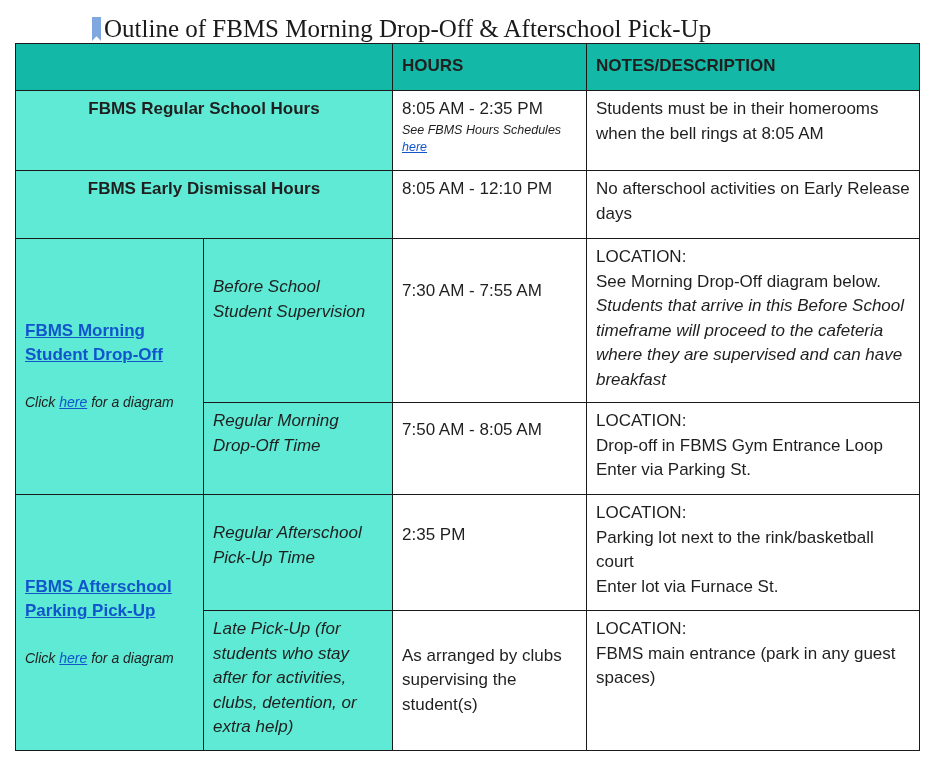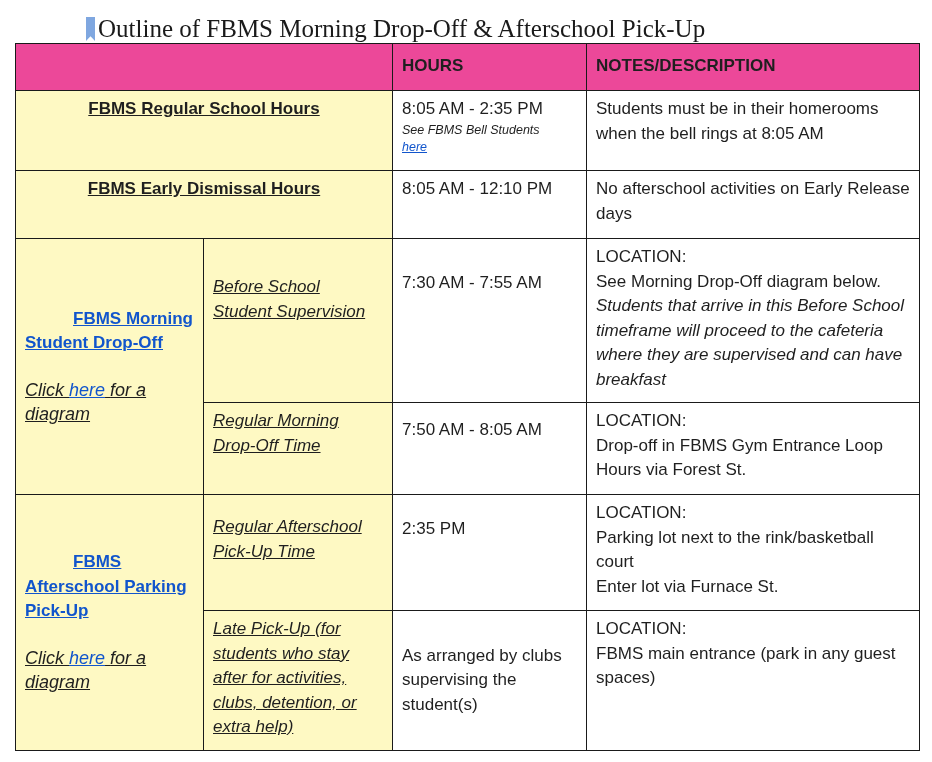--- a/index.html
+++ b/index.html
@@ -1,31 +1,31 @@
 <!DOCTYPE html>
 <html><head>
   <meta charset="utf-8">
   <style>
     html, body { margin: 0; padding: 0; background: #ffffff; }
     body { width: 932px; height: 762px; position: relative; overflow: hidden;
            font-family: "Liberation Sans", "DejaVu Sans", sans-serif; color: #1f1f1f; }
-    .title-wrap { position: absolute; left: 86px; top: 13px; height: 30px; display: flex; align-items: flex-end; }
+    .title-wrap { position: absolute; left: 92px; top: 13px; height: 30px; display: flex; align-items: flex-end; }
     .bookmark { width: 9px; height: 24px; background: #7fa7e0; margin-right: 3px; margin-bottom: 2px;
                 clip-path: polygon(0 0, 100% 0, 100% 100%, 50% 80%, 0 100%); }
     .title { font-family: "Liberation Serif", "DejaVu Serif", serif; font-size: 25px; color: #1a1a1a; line-height: 28px; }
     table { position: absolute; left: 15px; top: 43px; border-collapse: collapse; width: 904px; table-layout: fixed; }
     td, th { border: 1.5px solid #1a1a1a; vertical-align: top; padding: 6px 9px; font-size: 17px; line-height: 24.5px; text-align: left; }
-    th { background: #ec4899; font-weight: bold; height: 30px; padding-top: 10px; vertical-align: top; }
-    .gray { background: #fef9c3; text-decoration: underline; }
+    th { background: #14b8a6; font-weight: bold; height: 30px; padding-top: 10px; vertical-align: top; }
+    .gray { background: #5eead4; }
     .center { text-align: center; font-weight: bold; }
     .ital { font-style: italic; }
     .small { font-size: 12.5px; line-height: 17px; font-style: italic; }
     a { color: #1155cc; text-decoration: underline; }
-    .biglink { color: #1155cc; font-weight: bold; text-decoration: underline; font-size: 17px; line-height: 24.5px; margin-left: 48px; }
-    .click { font-size: 18px; font-style: italic; margin-top: 22px; display: block; }
+    .biglink { color: #1155cc; font-weight: bold; text-decoration: underline; font-size: 17px; line-height: 24.5px; }
+    .click { font-size: 14px; font-style: italic; margin-top: 22px; display: block; }
     .vmid { vertical-align: middle; }
   </style>
 </head>
 <body>
 
 <div class="title-wrap">
   <span class="bookmark"></span>
   <span class="title">Outline of FBMS Morning Drop-Off &amp; Afterschool Pick-Up</span>
 </div>
 
@@ -40,63 +40,63 @@
       <tr>
     <th colspan="2"></th>
     <th>HOURS</th>
     <th>NOTES/DESCRIPTION</th>
   </tr>
 
   <tr style="height:80px">
     <td colspan="2" class="gray center">FBMS Regular School Hours</td>
     <td>
       <div>8:05 AM - 2:35 PM</div>
-      <div class="small">See FBMS Bell Students</div>
+      <div class="small">See FBMS Hours Schedules</div>
       <div class="small"><a href="#">here</a></div>
     </td>
     <td>Students must be in their homerooms when the bell rings at 8:05 AM</td>
   </tr>
 
   <tr style="height:68px">
     <td colspan="2" class="gray center">FBMS Early Dismissal Hours</td>
     <td>8:05 AM - 12:10 PM</td>
     <td>No afterschool activities on Early Release days</td>
   </tr>
 
   <tr style="height:164px">
     <td rowspan="2" class="gray vmid">
       <a href="#" class="biglink">FBMS Morning Student Drop-Off</a>
       <span class="click"><span>Click</span> <a href="#">here</a> <span>for a diagram</span></span>
     </td>
     <td class="gray ital" style="padding-top:36px">Before School Student Supervision</td>
-    <td style="padding-top:32px">7:30 AM - 7:55 AM</td>
+    <td style="padding-top:40px">7:30 AM - 7:55 AM</td>
     <td>
       <div>LOCATION:</div>
       <div>See Morning Drop-Off diagram below.</div>
       <div class="ital">Students that arrive in this Before School timeframe will proceed to the cafeteria where they are supervised and can have breakfast</div>
     </td>
   </tr>
 
   <tr style="height:92px">
     <td class="gray ital">Regular Morning Drop-Off Time</td>
     <td style="padding-top:15px">7:50 AM - 8:05 AM</td>
     <td>
       <div>LOCATION:</div>
       <div>Drop-off in FBMS Gym Entrance Loop</div>
-      <div>Hours via Forest St.</div>
+      <div>Enter via Parking St.</div>
     </td>
   </tr>
 
   <tr style="height:116px">
     <td rowspan="2" class="gray vmid">
       <a href="#" class="biglink">FBMS Afterschool Parking Pick-Up</a>
       <span class="click"><span>Click</span> <a href="#">here</a> <span>for a diagram</span></span>
     </td>
-    <td class="gray ital" style="padding-top:20px">Regular Afterschool Pick-Up Time</td>
-    <td style="padding-top:22px">2:35 PM</td>
+    <td class="gray ital" style="padding-top:26px">Regular Afterschool Pick-Up Time</td>
+    <td style="padding-top:28px">2:35 PM</td>
     <td>
       <div>LOCATION:</div>
       <div>Parking lot next to the rink/basketball court</div>
       <div>Enter lot via Furnace St.</div>
     </td>
   </tr>
 
   <tr style="height:140px">
     <td class="gray ital">Late Pick-Up (for students who stay after for activities, clubs, detention, or extra help)</td>
     <td class="vmid">As arranged by clubs supervising the student(s)</td>

